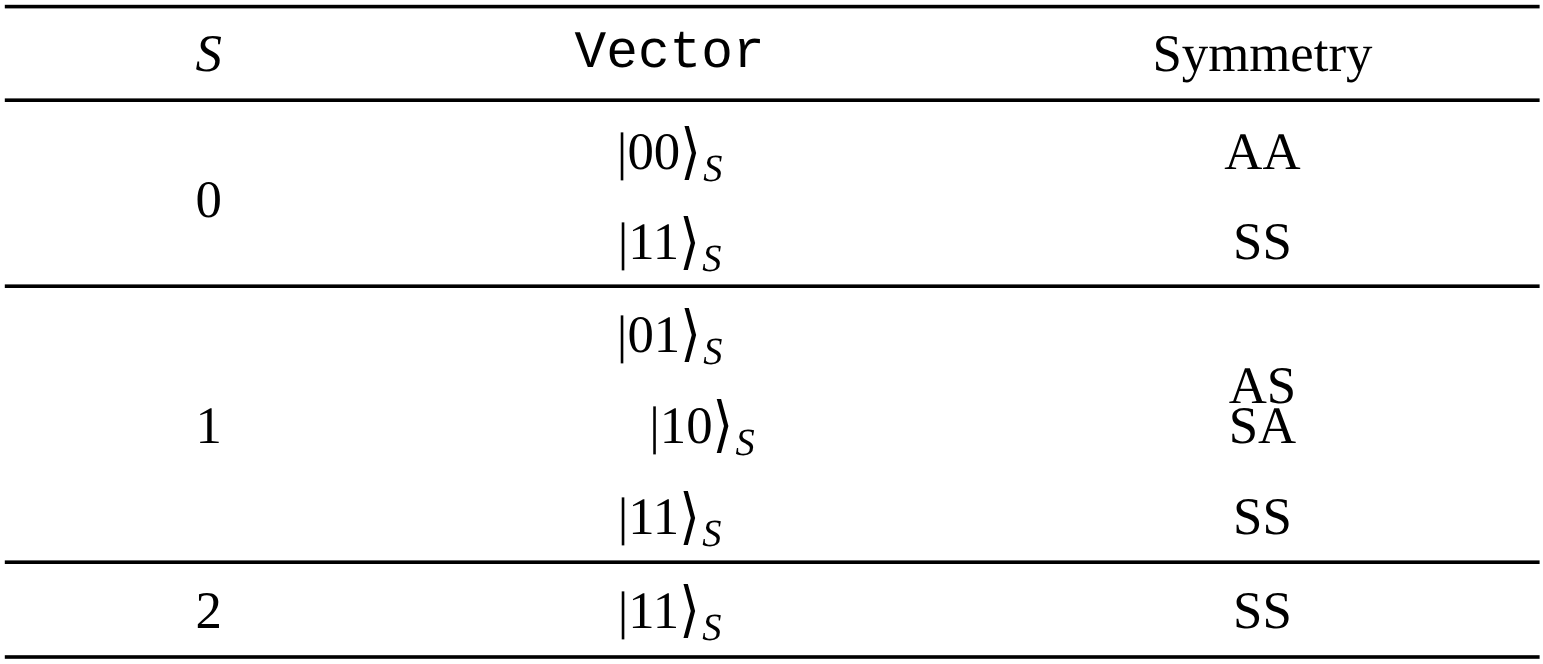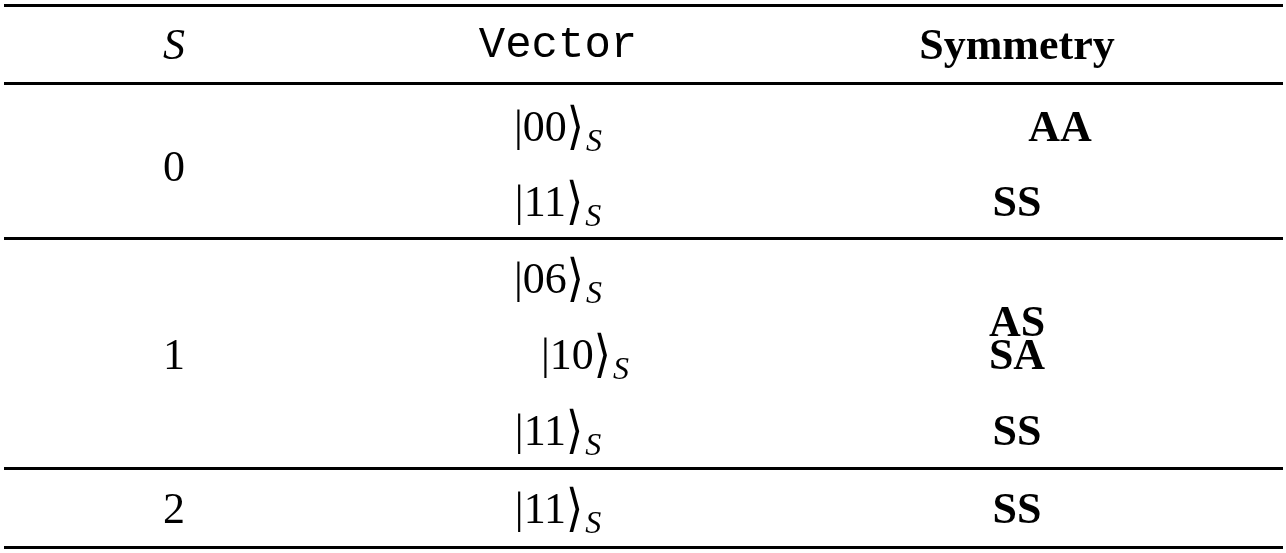--- a/index.html
+++ b/index.html
@@ -5,21 +5,21 @@
   html, body { margin:0; padding:0; background:#ffffff; }
   body { width:1286px; height:553px; position:relative; overflow:hidden;
          font-family:"Liberation Serif","DejaVu Serif",serif; color:#000; }
   .rule { position:absolute; left:4px; width:1279px; background:#000; }
   .rule.thick { height:3px; }
   .rule.thin { height:3px; }
   .cell { position:absolute; transform:translate(-50%,-50%); white-space:nowrap;
           font-size:44px; line-height:1; }
   .col-s { left:174px; }
   .col-v { left:558px; }
-  .col-y { left:1017px;font-weight:bold; }
+  .col-y { left:1052px; }
   .ital { font-style:italic; }
   .ket { display:inline-block; }
   .ket .bar { display:inline-block; font-style:normal; }
   .ket .sub { font-style:italic; font-size:32px; position:relative; top:10px; margin-left:2px; }
   .ket .angle { display:inline-block; transform:scaleY(1.15); }
 </style>
 </head>
 <body>
 
 <div>
@@ -31,30 +31,30 @@
   <div class="rule thick" style="top:546px;"></div>
 
   <div class="cell col-s ital" style="top:45px;">S</div>
   <div class="cell col-v" style="top:45px;font-family:Liberation Mono, monospace;">Vector</div>
   <div class="cell col-y" style="top:45px;">Symmetry</div>
 
   <div class="cell col-s" style="top:167px;">0</div>
   <div class="cell col-v" style="top:127px;text-align:right;">
     <span class="ket"><span class="bar">|</span><span>00</span><span class="angle">⟩</span><span class="sub">S</span></span>
   </div>
-  <div class="cell col-y" style="top:127px;margin-left:43px;">AA</div>
+  <div class="cell col-y" style="top:127px;">AA</div>
 
   <div class="cell col-v" style="top:202px;">
     <span class="ket"><span class="bar">|</span><span>11</span><span class="angle">⟩</span><span class="sub">S</span></span>
   </div>
   <div class="cell col-y" style="top:202px;">SS</div>
 
   <div class="cell col-s" style="top:355px;">1</div>
   <div class="cell col-v" style="top:279px;">
-    <span class="ket"><span class="bar">|</span><span>06</span><span class="angle">⟩</span><span class="sub">S</span></span>
+    <span class="ket"><span class="bar">|</span><span>01</span><span class="angle">⟩</span><span class="sub">S</span></span>
   </div>
   <div class="cell col-y" style="top:279px;margin-top:43px;">AS</div>
 
   <div class="cell col-v" style="top:355px;margin-left:27px;">
     <span class="ket"><span class="bar">|</span><span>10</span><span class="angle">⟩</span><span class="sub">S</span></span>
   </div>
   <div class="cell col-y" style="top:355px;text-align:center;">SA</div>
 
   <div class="cell col-v" style="top:431px;">
     <span class="ket"><span class="bar">|</span><span>11</span><span class="angle">⟩</span><span class="sub">S</span></span>

